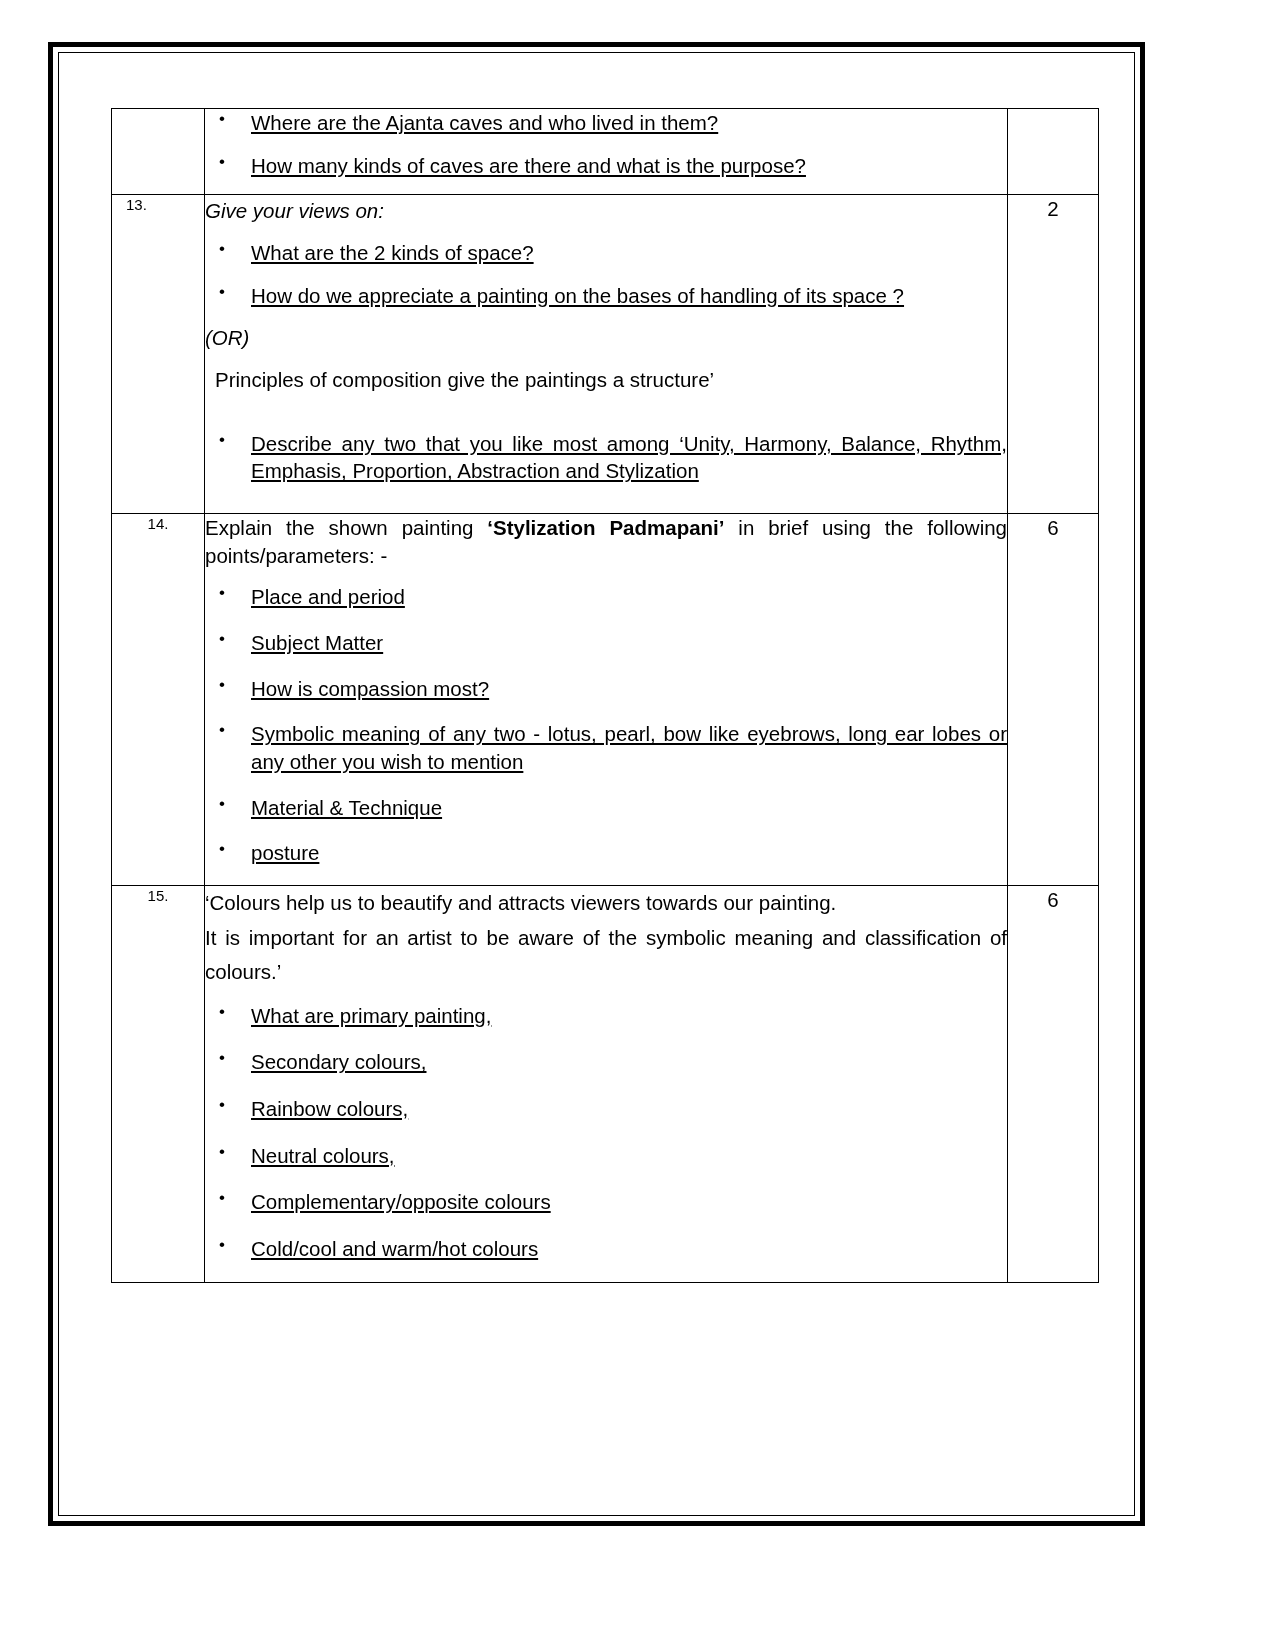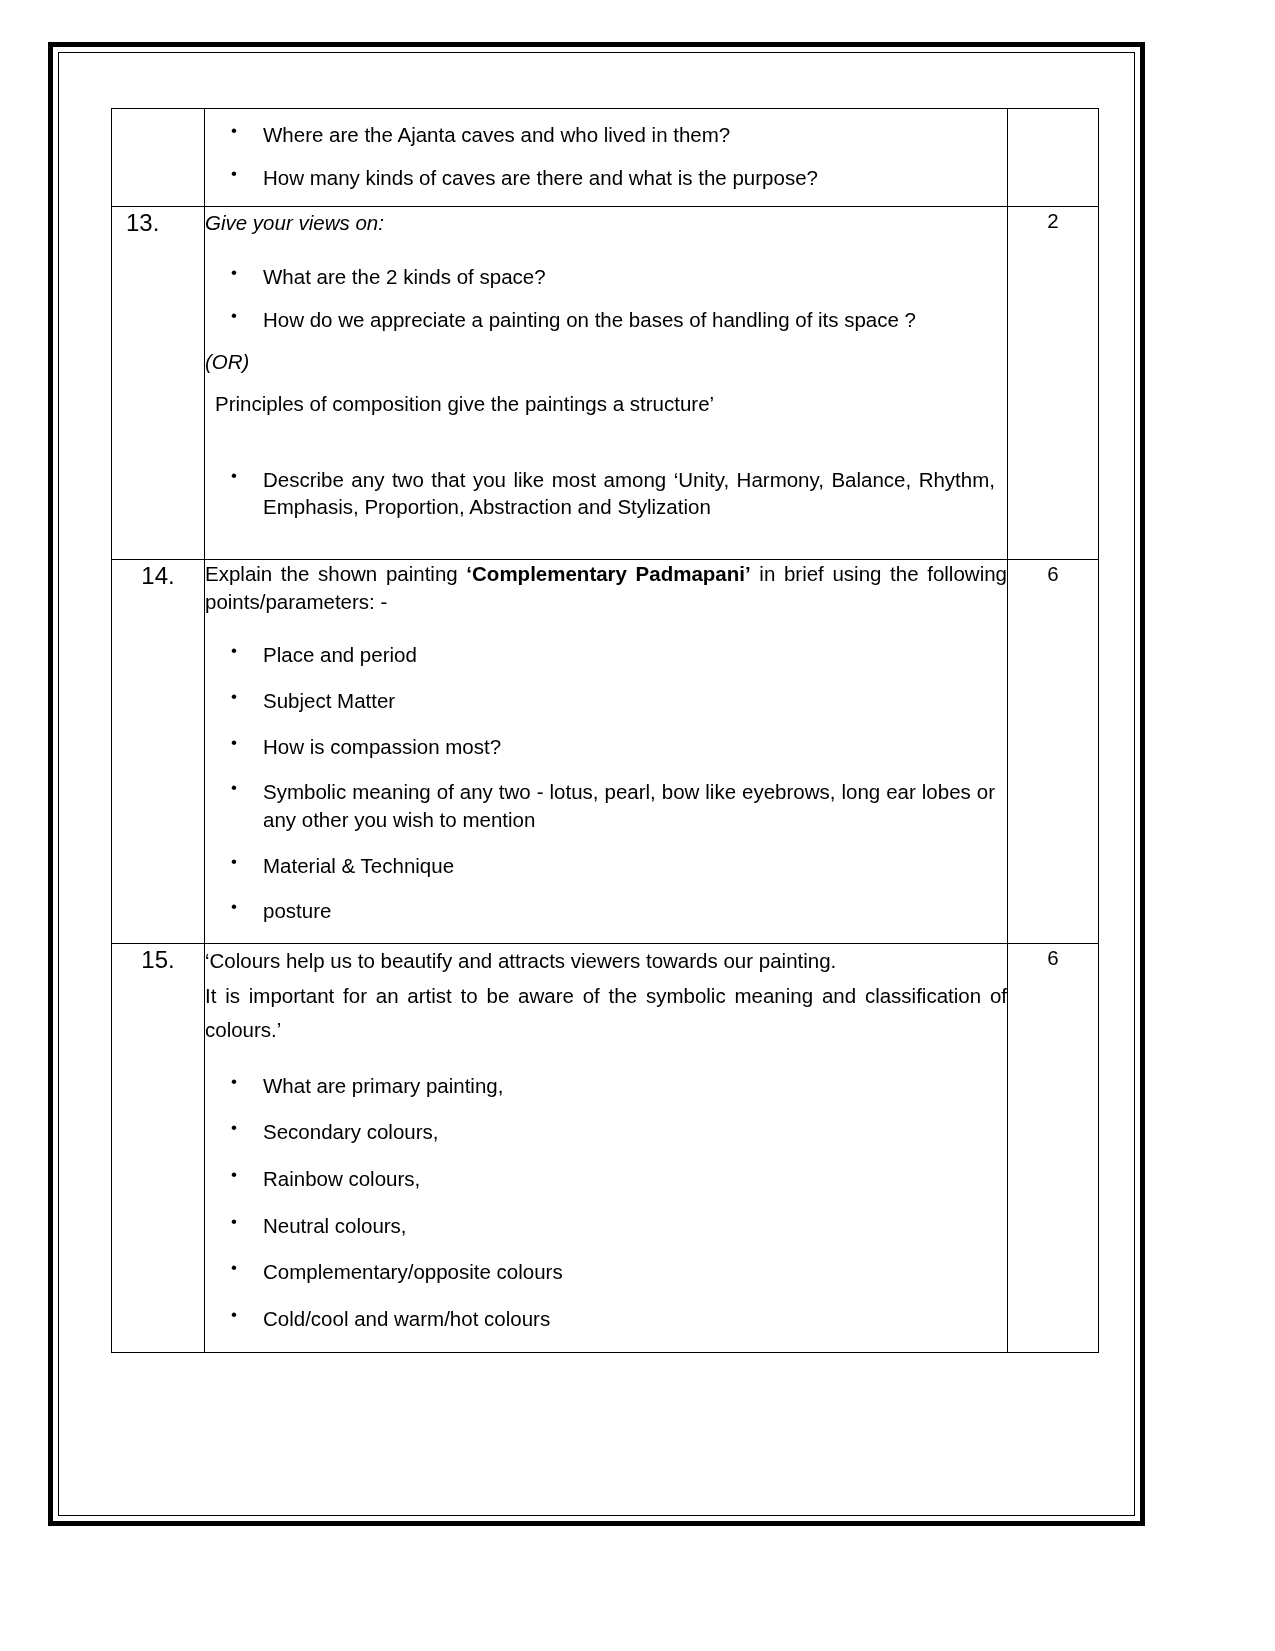--- a/index.html
+++ b/index.html
@@ -54,21 +54,21 @@
   table.qtable td {
     border: 1px solid #000000;
     vertical-align: top;
     padding: 0;
   }
   col.c-num { width: 93px; }
   col.c-body { width: 803px; }
   col.c-marks { width: 91px; }
 
   .num-cell {
-    font-size: 24px;
+    font-size: 15px;
     line-height: 1.35;
     padding: 12px 0 10px 0;
     text-align: center;
   }
   .num-cell.left-pad {
     text-align: left;
     padding-left: 14px;
   }
   .marks-cell {
     font-size: 20.5px;
@@ -101,22 +101,23 @@
   .para.spaced {
     line-height: 1.62;
   }
   .para.indent1 {
     padding-left: 10px;
   }
   .bold { font-weight: bold; }
 
   ul.bullets {
     list-style: none;
-    margin: 12px;
+    margin: 0;
     padding: 0;
+    text-decoration: underline;
   }
   ul.bullets > li {
     position: relative;
     padding-left: 46px;
     margin: 0 0 2px 0;
     text-align: justify;
     text-justify: inter-word;
   }
   ul.bullets > li.nojust {
     text-align: left;
@@ -197,21 +198,21 @@
             </ul>
             <div class="spacer-md"></div>
           </td>
           <td class="marks-cell">2</td>
         </tr>
 
 
         <tr>
           <td class="num-cell">14.</td>
           <td class="body-cell">
-            <p class="para"><span>Explain the shown painting </span><span class="bold">‘Complementary Padmapani’</span><span> in brief using the following points/parameters: -</span></p>
+            <p class="para"><span>Explain the shown painting </span><span class="bold">‘Stylization Padmapani’</span><span> in brief using the following points/parameters: -</span></p>
             <div class="spacer-sm"></div>
             <ul class="bullets gap3">
               <li class="nojust">Place and period</li>
               <li class="nojust">Subject Matter</li>
               <li class="nojust">How is compassion most?</li>
               <li>Symbolic meaning of any two - lotus, pearl, bow like eyebrows, long ear lobes  or any other you wish to mention</li>
               <li class="nojust">Material &amp; Technique</li>
               <li class="nojust">posture</li>
             </ul>
           </td>

